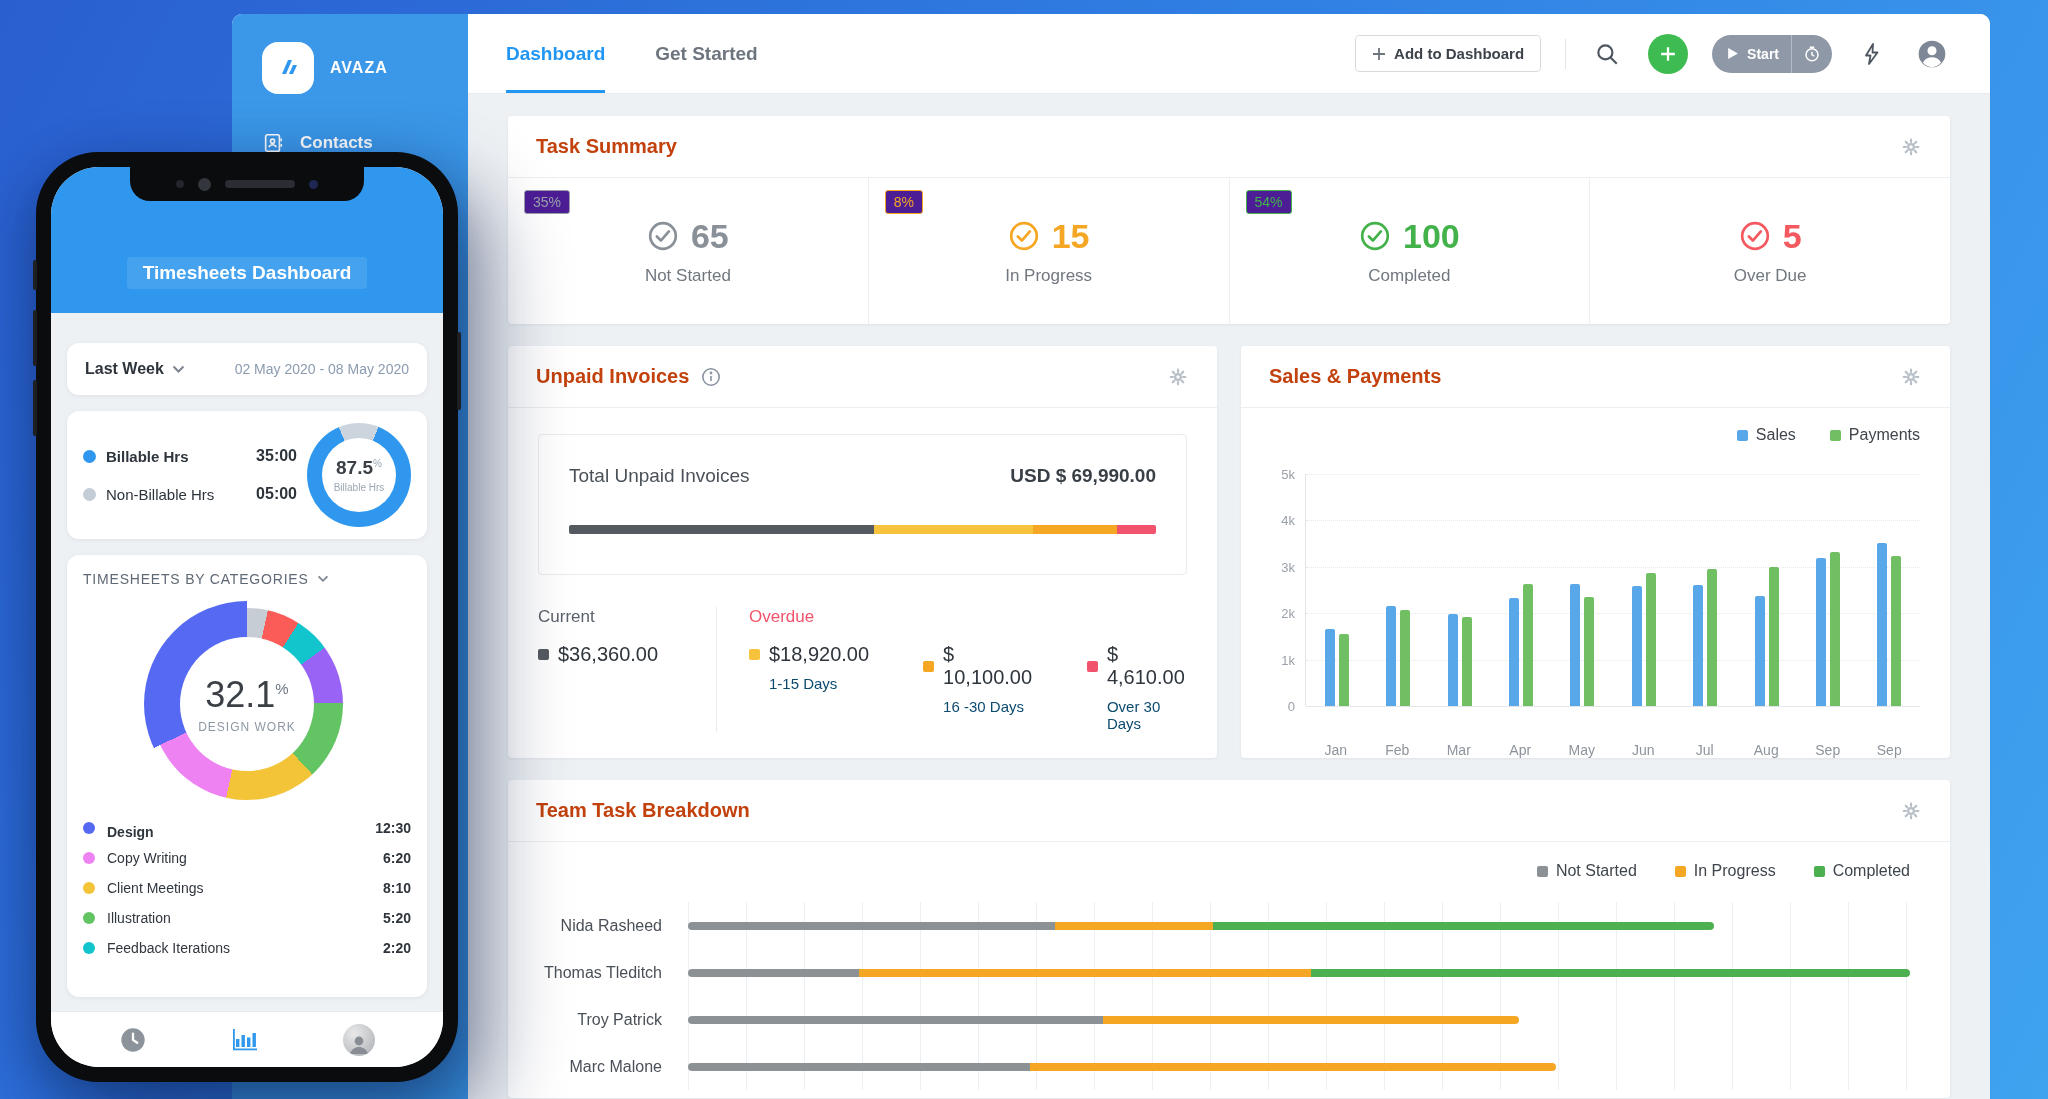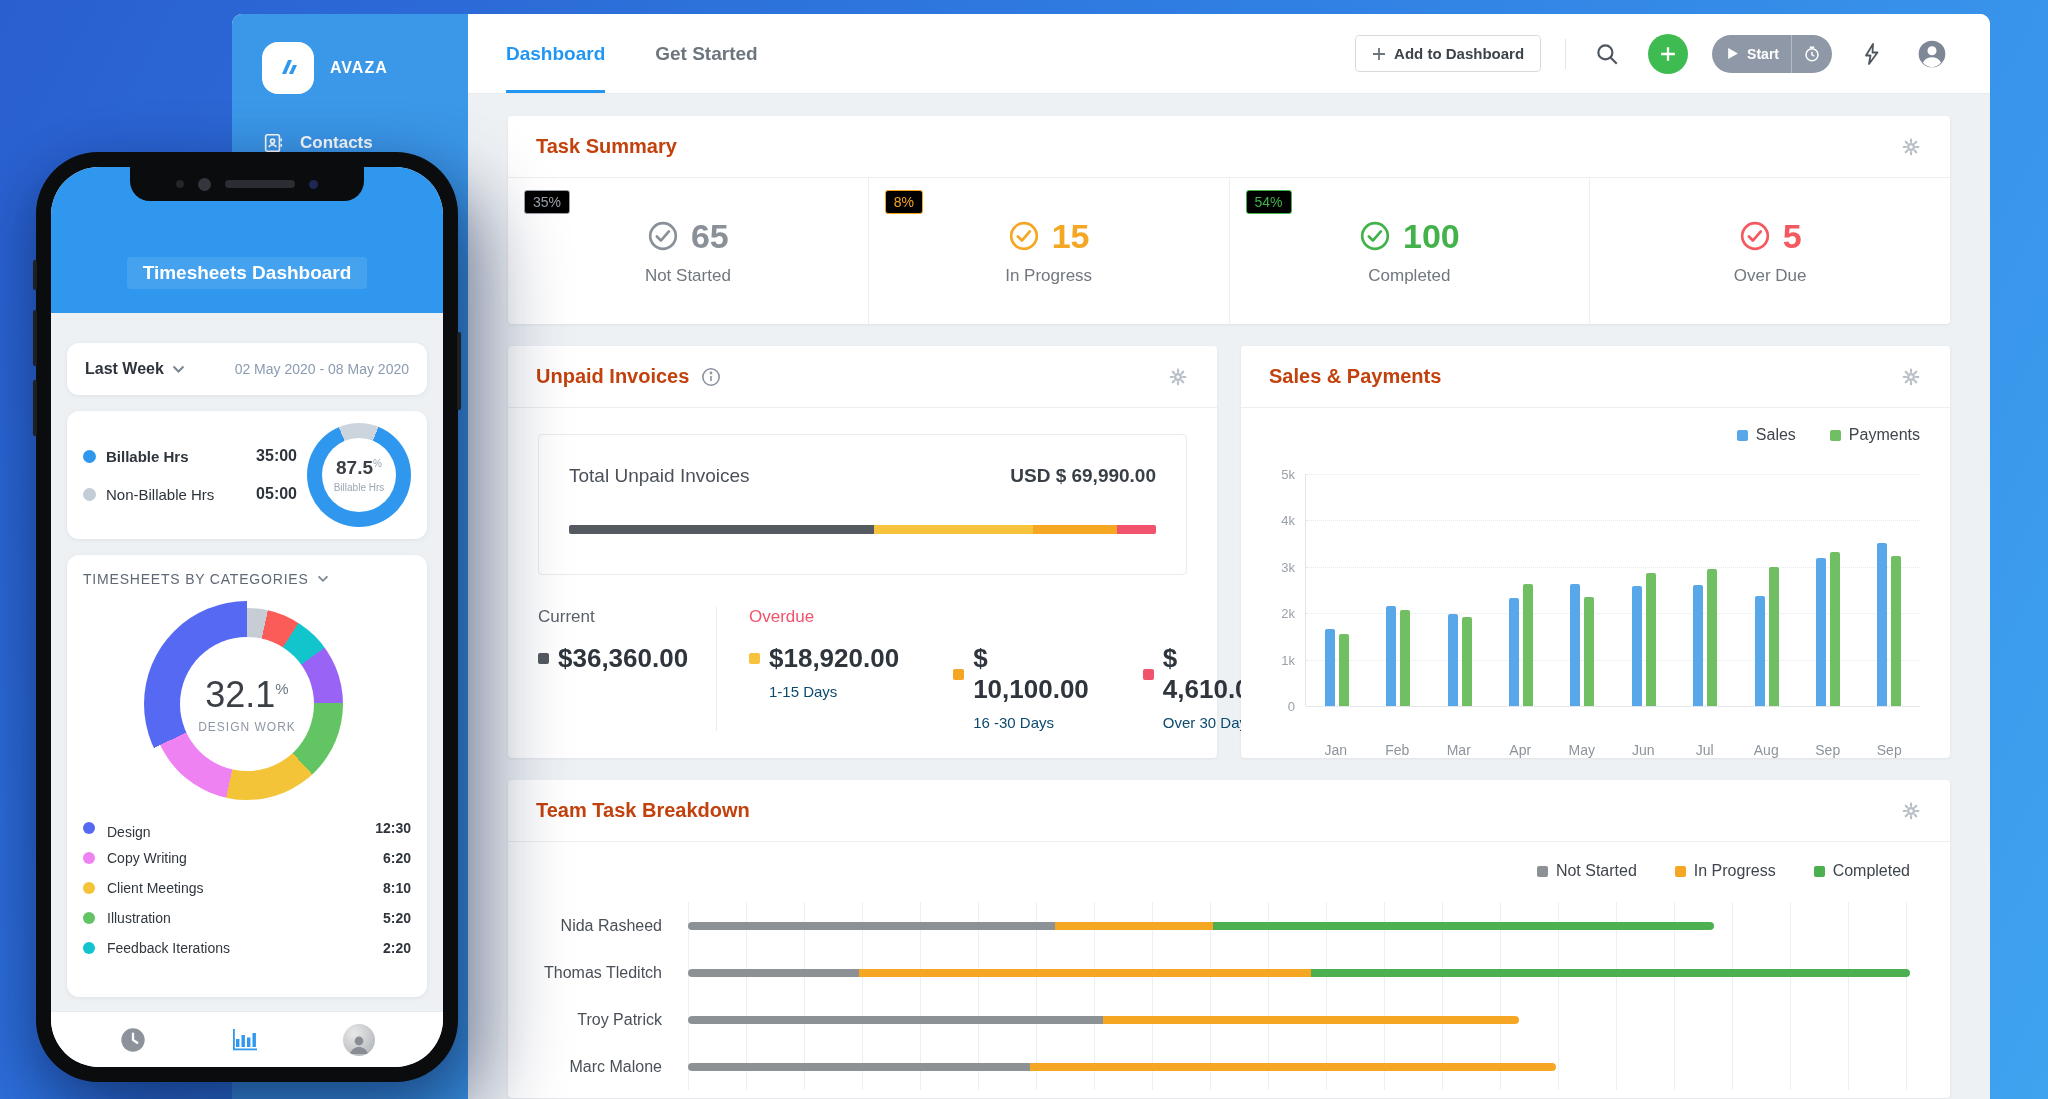--- a/index.html
+++ b/index.html
@@ -36,41 +36,41 @@
   .content{flex:1;background:#eef1f4;padding:22px 40px 0 40px;overflow:hidden;}
   .card{background:#fff;border-radius:4px;box-shadow:0 1px 3px rgba(30,40,60,.07);}
   .card-head{height:62px;display:flex;align-items:center;padding:0 28px;border-bottom:1px solid #eceef1;}
   .card-title{font-size:20px;font-weight:700;color:#c2410c;}
   .gear{margin-left:auto;cursor:pointer;display:flex;}
 
   
   .ts-body{display:flex;height:146px;}
   .ts-col{flex:1;position:relative;display:flex;flex-direction:column;align-items:center;justify-content:center;gap:10px;}
   .ts-col + .ts-col{border-left:1px solid #eceef1;}
-  .ts-badge{position:absolute;left:16px;top:12px;font-size:14px;padding:3px 8px;border:1px solid currentColor;border-radius:3px;background:#000000;}
+  .ts-badge{position:absolute;left:16px;top:12px;font-size:14px;padding:3px 8px;border:1px solid currentColor;border-radius:3px;background:#4c1d95;}
   .ts-num-row{display:flex;align-items:center;gap:12px;}
   .ts-num{font-size:34px;font-weight:700;}
   .ts-label{font-size:17px;color:#70777f;}
 
   .row2{display:flex;gap:24px;margin-top:22px;height:412px;}
   .row2 .card{flex:1;min-width:0;display:flex;flex-direction:column;}
 
   
   .inv-body{padding:26px 30px 0 30px;flex:1;}
   .inv-box{border:1px solid #e9ebee;border-radius:4px;padding:30px 30px 40px 30px;}
   .inv-total-row{display:flex;justify-content:space-between;align-items:baseline;}
   .inv-total-label{font-size:19px;color:#4a5159;}
   .inv-total-value{font-size:19px;color:#393f46;font-weight:700;}
   .inv-bar{margin-top:38px;height:9px;display:flex;border-radius:2px;overflow:hidden;}
   .inv-bottom{display:flex;margin-top:32px;}
   .inv-cur{width:178px;flex:none;}
   .inv-sec-label{font-size:17px;color:#5b626b;}
   .inv-val-row{display:flex;align-items:center;gap:9px;margin-top:16px;}
   .inv-sq{width:11px;height:11px;border-radius:2px;flex:none;}
-  .inv-val{font-size:26px;font-weight:700;color:#2f353c;}
+  .inv-val{font-size:20px;font-weight:400;color:#2f353c;}
   .inv-sub{font-size:15px;color:#0c4a6e;margin-top:9px;padding-left:20px;}
   .inv-over{flex:1;border-left:1px solid #e9ebee;padding-left:32px;}
   .ov-items{display:flex;gap:54px;}
   .overdue-label{color:#f0536b;}
 
   
   .sp-body{padding:18px 30px 0 26px;flex:1;display:flex;flex-direction:column;}
   .sp-legend{display:flex;justify-content:flex-end;gap:34px;}
   .lg-item{display:flex;align-items:center;gap:8px;font-size:16px;color:#3f454c;}
   .lg-sq{width:11px;height:11px;border-radius:2px;flex:none;}
@@ -136,21 +136,21 @@
   .cat-outer{position:absolute;inset:0;border-radius:50%;}
   .cat-base{position:absolute;inset:7px;border-radius:50%;}
   .cat-hole{position:absolute;left:50%;top:50%;width:134px;height:134px;margin:-67px 0 0 -67px;background:#fff;border-radius:50%;display:flex;flex-direction:column;align-items:center;justify-content:center;}
   .ch-val{font-size:36px;color:#3b4046;}
   .ch-val sup{font-size:15px;color:#6c757f;}
   .ch-label{font-size:12px;color:#8d98a5;letter-spacing:1px;margin-top:4px;}
   .cat-legend{margin-top:6px;}
   .cl-row{height:30px;display:flex;align-items:center;gap:12px;}
   .cl-dot{width:12px;height:12px;border-radius:50%;flex:none;}
   .cl-label{flex:1;font-size:14px;color:#30363e;}
-  .cl-row:first-child .cl-label{font-weight:400;margin-top:8px;}
+  .cl-row:first-child .cl-label{font-weight:700;margin-top:8px;}
   .cl-val{font-size:14px;font-weight:700;color:#2e343b;}
   .ph-nav{flex:none;height:56px;background:#fff;border-top:1px solid #e8ebee;display:flex;align-items:center;justify-content:space-around;padding:0 26px;}
   .nav-ic{cursor:pointer;display:flex;align-items:center;justify-content:center;}
   .nav-avatar{width:32px;height:32px;border-radius:50%;background:radial-gradient(circle at 35% 30%,#e9e9e9,#a9adb2);display:flex;align-items:flex-end;justify-content:center;overflow:hidden;}
 </style>
 </head>
 <body>
 
 <div class="app">
 

